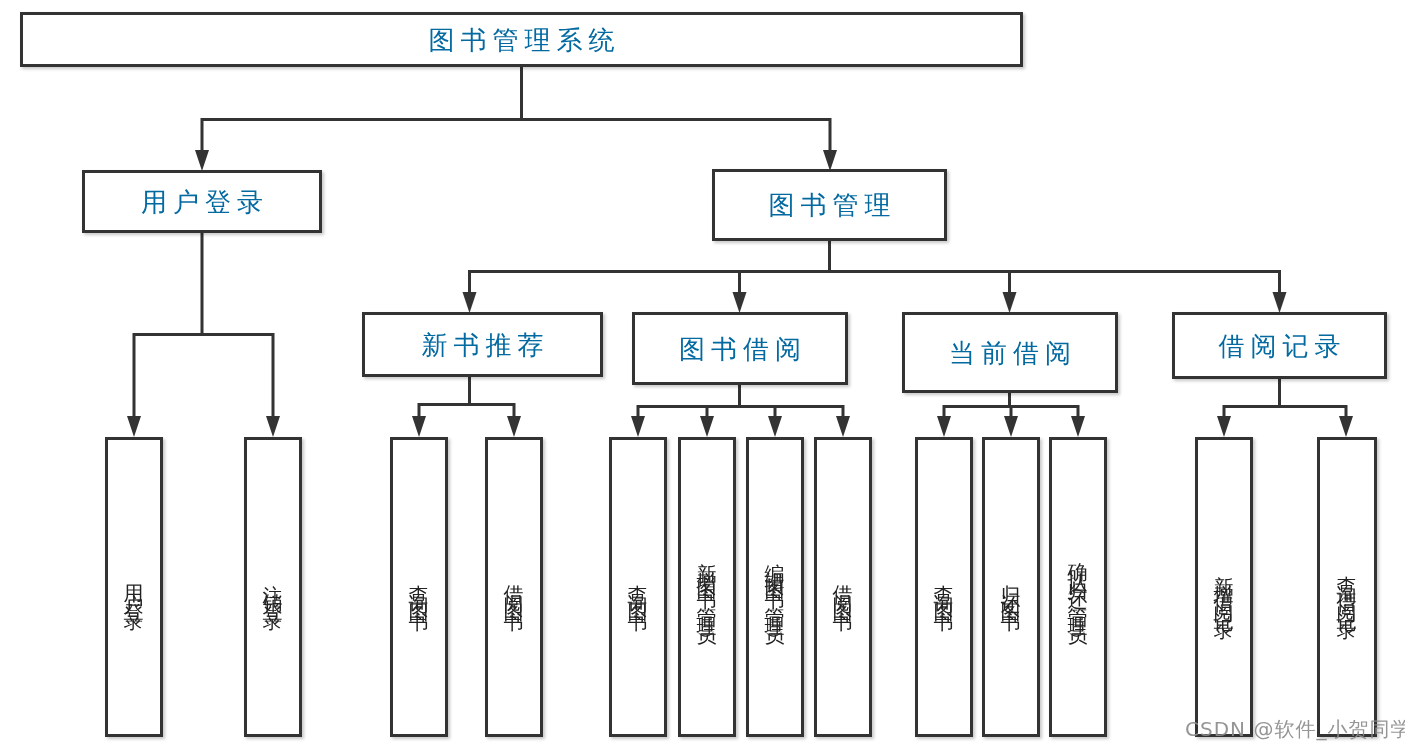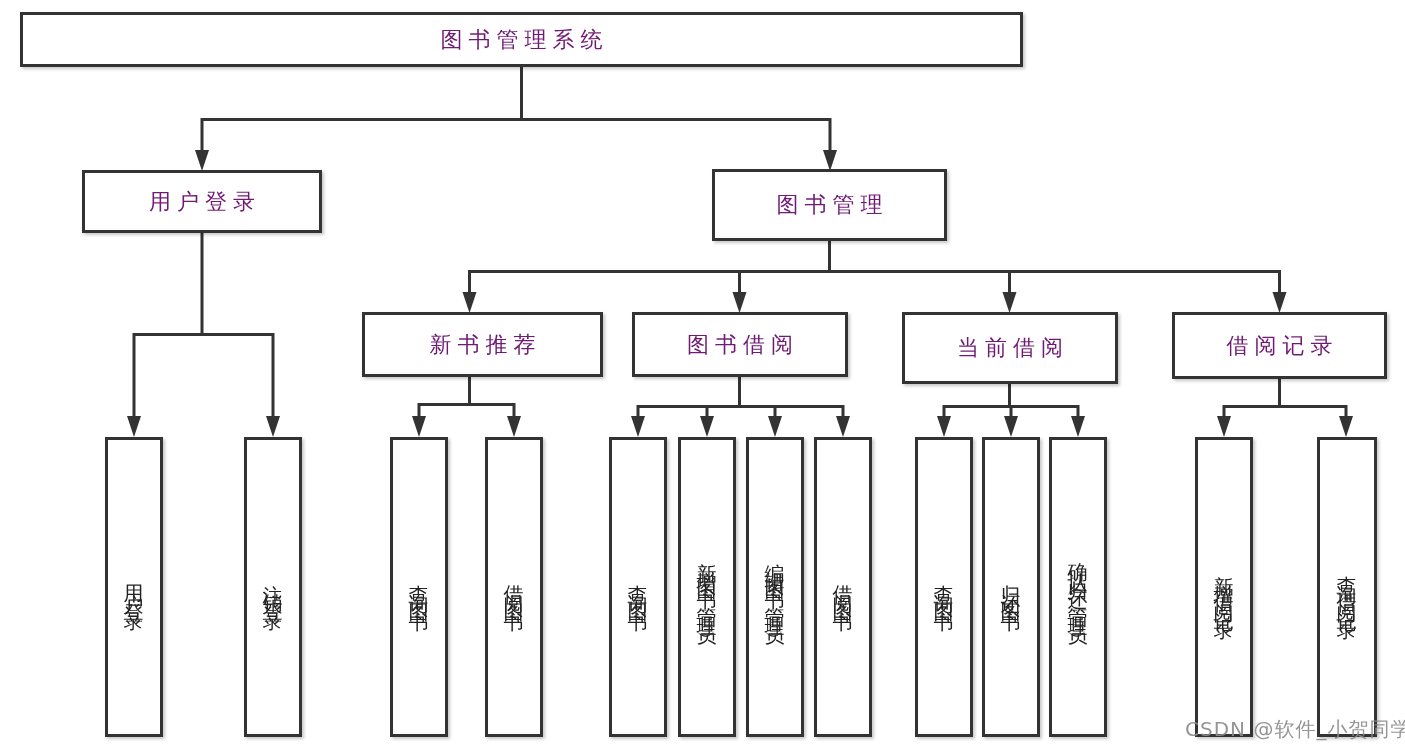--- a/index.html
+++ b/index.html
@@ -9,21 +9,21 @@
   }
   .connectors{position:absolute;left:0;top:0;width:1405px;height:747px;}
   .connectors path{fill:none;stroke:#333333;stroke-width:3;stroke-linecap:square;}
   .connectors polygon{fill:#333333;stroke:none;}
   .box{
     position:absolute;box-sizing:border-box;border:3px solid #333333;background:#ffffff;
     display:flex;align-items:center;justify-content:center;
     box-shadow:2px 2px 3px rgba(0,0,0,0.22);z-index:2;
   }
   .box .hlabel{
-    font-size:22px;letter-spacing:6px;text-indent:6px;color:#701a75;white-space:nowrap;line-height:1;
+    font-size:26px;letter-spacing:6px;text-indent:6px;color:#0369a1;white-space:nowrap;line-height:1;
   }
   .leaf{
     position:absolute;box-sizing:border-box;border:3px solid #333333;background:#ffffff;
     top:437px;width:58px;height:300px;
     display:flex;align-items:center;justify-content:center;
     box-shadow:2px 2px 3px rgba(0,0,0,0.22);z-index:2;
   }
   .leaf .vlabel{
     writing-mode:vertical-lr;text-orientation:mixed;
     font-size:20px;letter-spacing:9px;color:#222222;line-height:1;white-space:nowrap;
@@ -88,24 +88,24 @@
   <div class="box" style="left:82px;top:170px;width:240px;height:63px">
     <span class="hlabel">用户登录</span>
   </div>
   <div class="box" style="left:712px;top:169px;width:235px;height:72px">
     <span class="hlabel">图书管理</span>
   </div>
 
   <div class="box" style="left:362px;top:312px;width:241px;height:65px">
     <span class="hlabel">新书推荐</span>
   </div>
-  <div class="box" style="left:632px;top:312px;width:216px;height:65px">
+  <div class="box" style="left:632px;top:312px;width:216px;height:73px">
     <span class="hlabel">图书借阅</span>
   </div>
-  <div class="box" style="left:902px;top:312px;width:216px;height:72px">
+  <div class="box" style="left:902px;top:312px;width:216px;height:81px">
     <span class="hlabel">当前借阅</span>
   </div>
   <div class="box" style="left:1172px;top:312px;width:215px;height:67px">
     <span class="hlabel">借阅记录</span>
   </div>
 
   <div class="leaf" style="left:105px">
     <span class="vlabel">用户登录</span>
   </div>
   <div class="leaf" style="left:244px">

